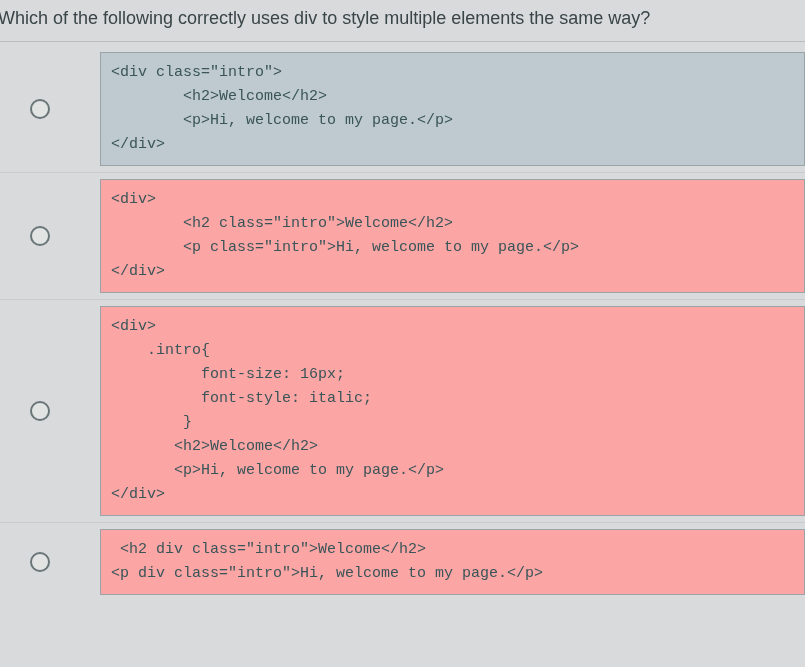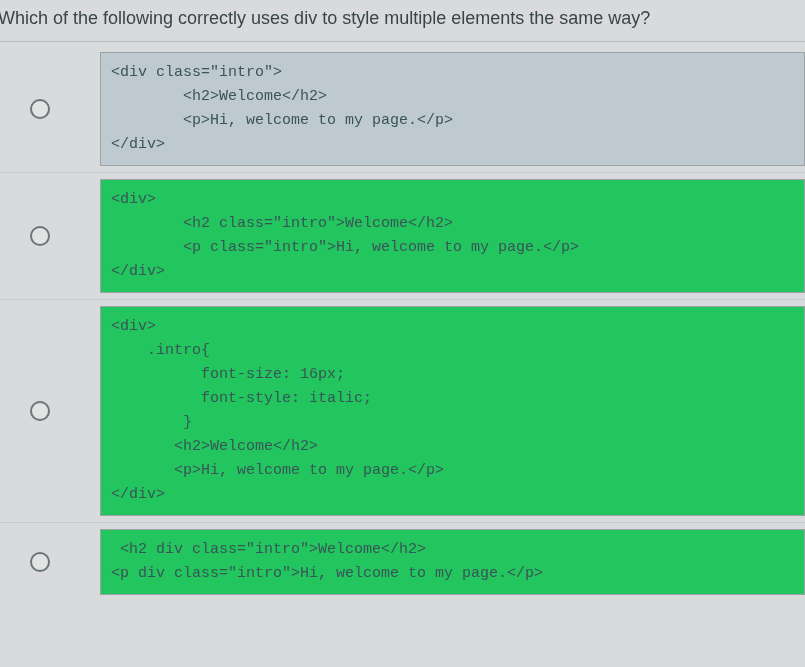--- a/index.html
+++ b/index.html
@@ -38,21 +38,21 @@
       width: 20px;
       height: 20px;
       border: 2px solid #6a7578;
       border-radius: 50%;
       flex-shrink: 0;
       margin-right: 50px;
       background: #e2e4e4;
     }
     .code-box {
       flex: 1;
-      background: #22c55e;
+      background: #fca5a5;
       border: 1px solid #9aa4a8;
       padding: 8px 10px;
       font-family: 'Courier New', monospace;
       font-size: 15px;
       line-height: 1.6;
       color: #3a5558;
       white-space: pre;
       margin-right: 0;
     }
     .option-row.first .code-box {

